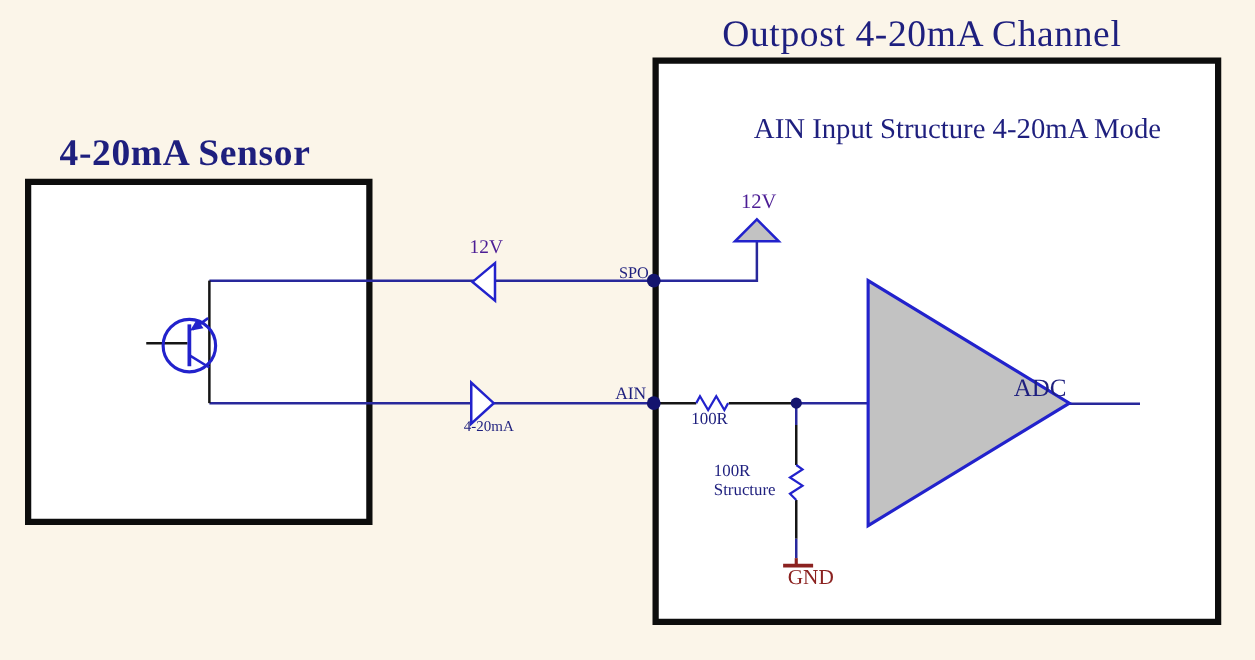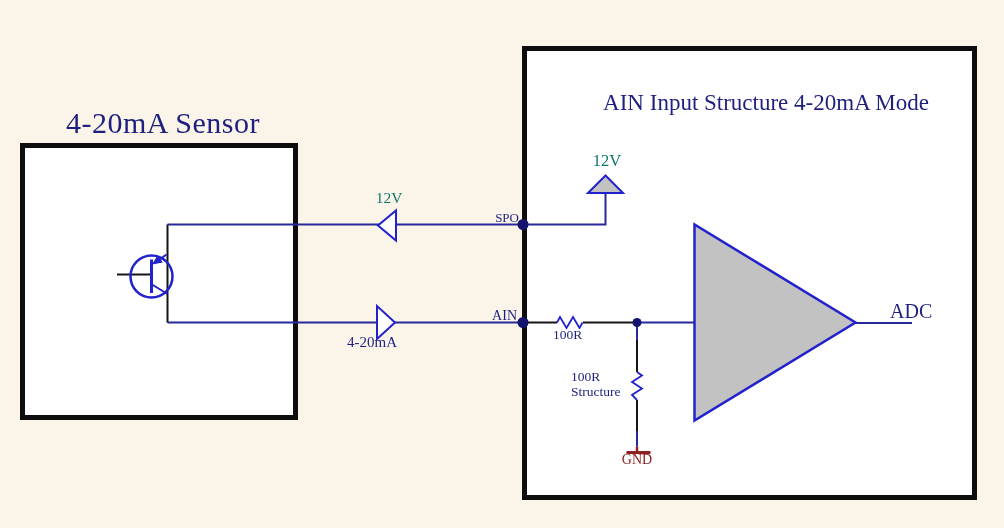--- a/index.html
+++ b/index.html
@@ -5,21 +5,21 @@
   html,body{margin:0;padding:0;background:#fbf5e9;}
   #canvas{
     position:relative;width:1004px;height:528px;background:#fbf5e9;
     font-family:"Liberation Serif", serif;overflow:hidden;
   }
   #circuit-svg{position:absolute;left:0;top:0;}
   .lbl{position:absolute;color:#1e1f7e;white-space:nowrap;}
   .big-title{font-size:30px;letter-spacing:0.5px;}
   .center{text-align:center;}
   .right{text-align:right;}
-  .blue-lbl{color:#0f766e;}
+  .blue-lbl{color:#4c1d95;}
   .red-lbl{color:#8b2220;}
 </style>
 </head>
 <body>
 
 <div id="canvas">
 
   <svg id="circuit-svg" width="1004" height="528" viewBox="0 0 1004 528">
 
     <rect x="22.5" y="145.5" width="273" height="272" fill="#ffffff" stroke="#0d0d0d" stroke-width="5"></rect>
@@ -59,40 +59,41 @@
       <line x1="166.5" y1="254.5" x2="154" y2="263.5" stroke="#2222cc" stroke-width="2"></line>
       <polygon points="152,264.5 157.7,255.1 162.8,262.5" fill="#2222cc"></polygon>
       <line x1="152" y1="284.5" x2="167.5" y2="294" stroke="#2222cc" stroke-width="2"></line>
     </g>
 
     <circle cx="523" cy="224.5" r="5.5" fill="#14146e"></circle>
     <circle cx="523" cy="322.5" r="5.5" fill="#14146e"></circle>
     <circle cx="637" cy="322.5" r="4.5" fill="#14146e"></circle>
   </svg>
 
-  <div class="lbl big-title center" style="left:24px;top:106px;width:278px;">4-20mA Sensor</div>
+  <div class="lbl big-title center" style="left:9px;top:106px;width:278px;font-weight:bold;">4-20mA Sensor</div>
 
 
+  <div class="lbl big-title center" style="left:510px;top:11px;width:455px;">Outpost 4-20mA Channel</div>
 
   <div class="lbl center" style="left:566px;top:90px;width:400px;font-size:23px;">AIN Input Structure 4-20mA Mode</div>
 
   <div class="lbl blue-lbl center" style="left:577px;top:151px;width:60px;font-size:16.5px;">12V</div>
 
   <div class="lbl blue-lbl center" style="left:359px;top:189px;width:60px;font-size:15.5px;">12V</div>
 
-  <div class="lbl center" style="left:342px;top:334px;width:60px;font-size:15px;">4-20mA</div>
+  <div class="lbl center" style="left:361px;top:334px;width:60px;font-size:12px;">4-20mA</div>
 
   <div class="lbl right" style="left:474px;top:210px;width:45px;font-size:13px;">SPO</div>
 
   <div class="lbl right" style="left:473px;top:308px;width:44px;font-size:14px;">AIN</div>
 
   <div class="lbl" style="left:553px;top:327px;font-size:13.5px;">100R</div>
 
   <div class="lbl" style="left:571px;top:369px;font-size:13.5px;line-height:15px;">
     <div>100R</div>
     <div>Structure</div>
   </div>
 
-  <div class="lbl red-lbl center" style="left:607px;top:452px;width:60px;font-size:14px;">GND</div>
+  <div class="lbl red-lbl center" style="left:607px;top:452px;width:60px;font-size:17px;text-align:right;">GND</div>
 
-  <div class="lbl" style="left:890px;top:300px;font-size:20px;text-align:center;">ADC</div>
+  <div class="lbl" style="left:811px;top:300px;font-size:20px;text-align:center;">ADC</div>
 
 </div>
 
 </body></html>

